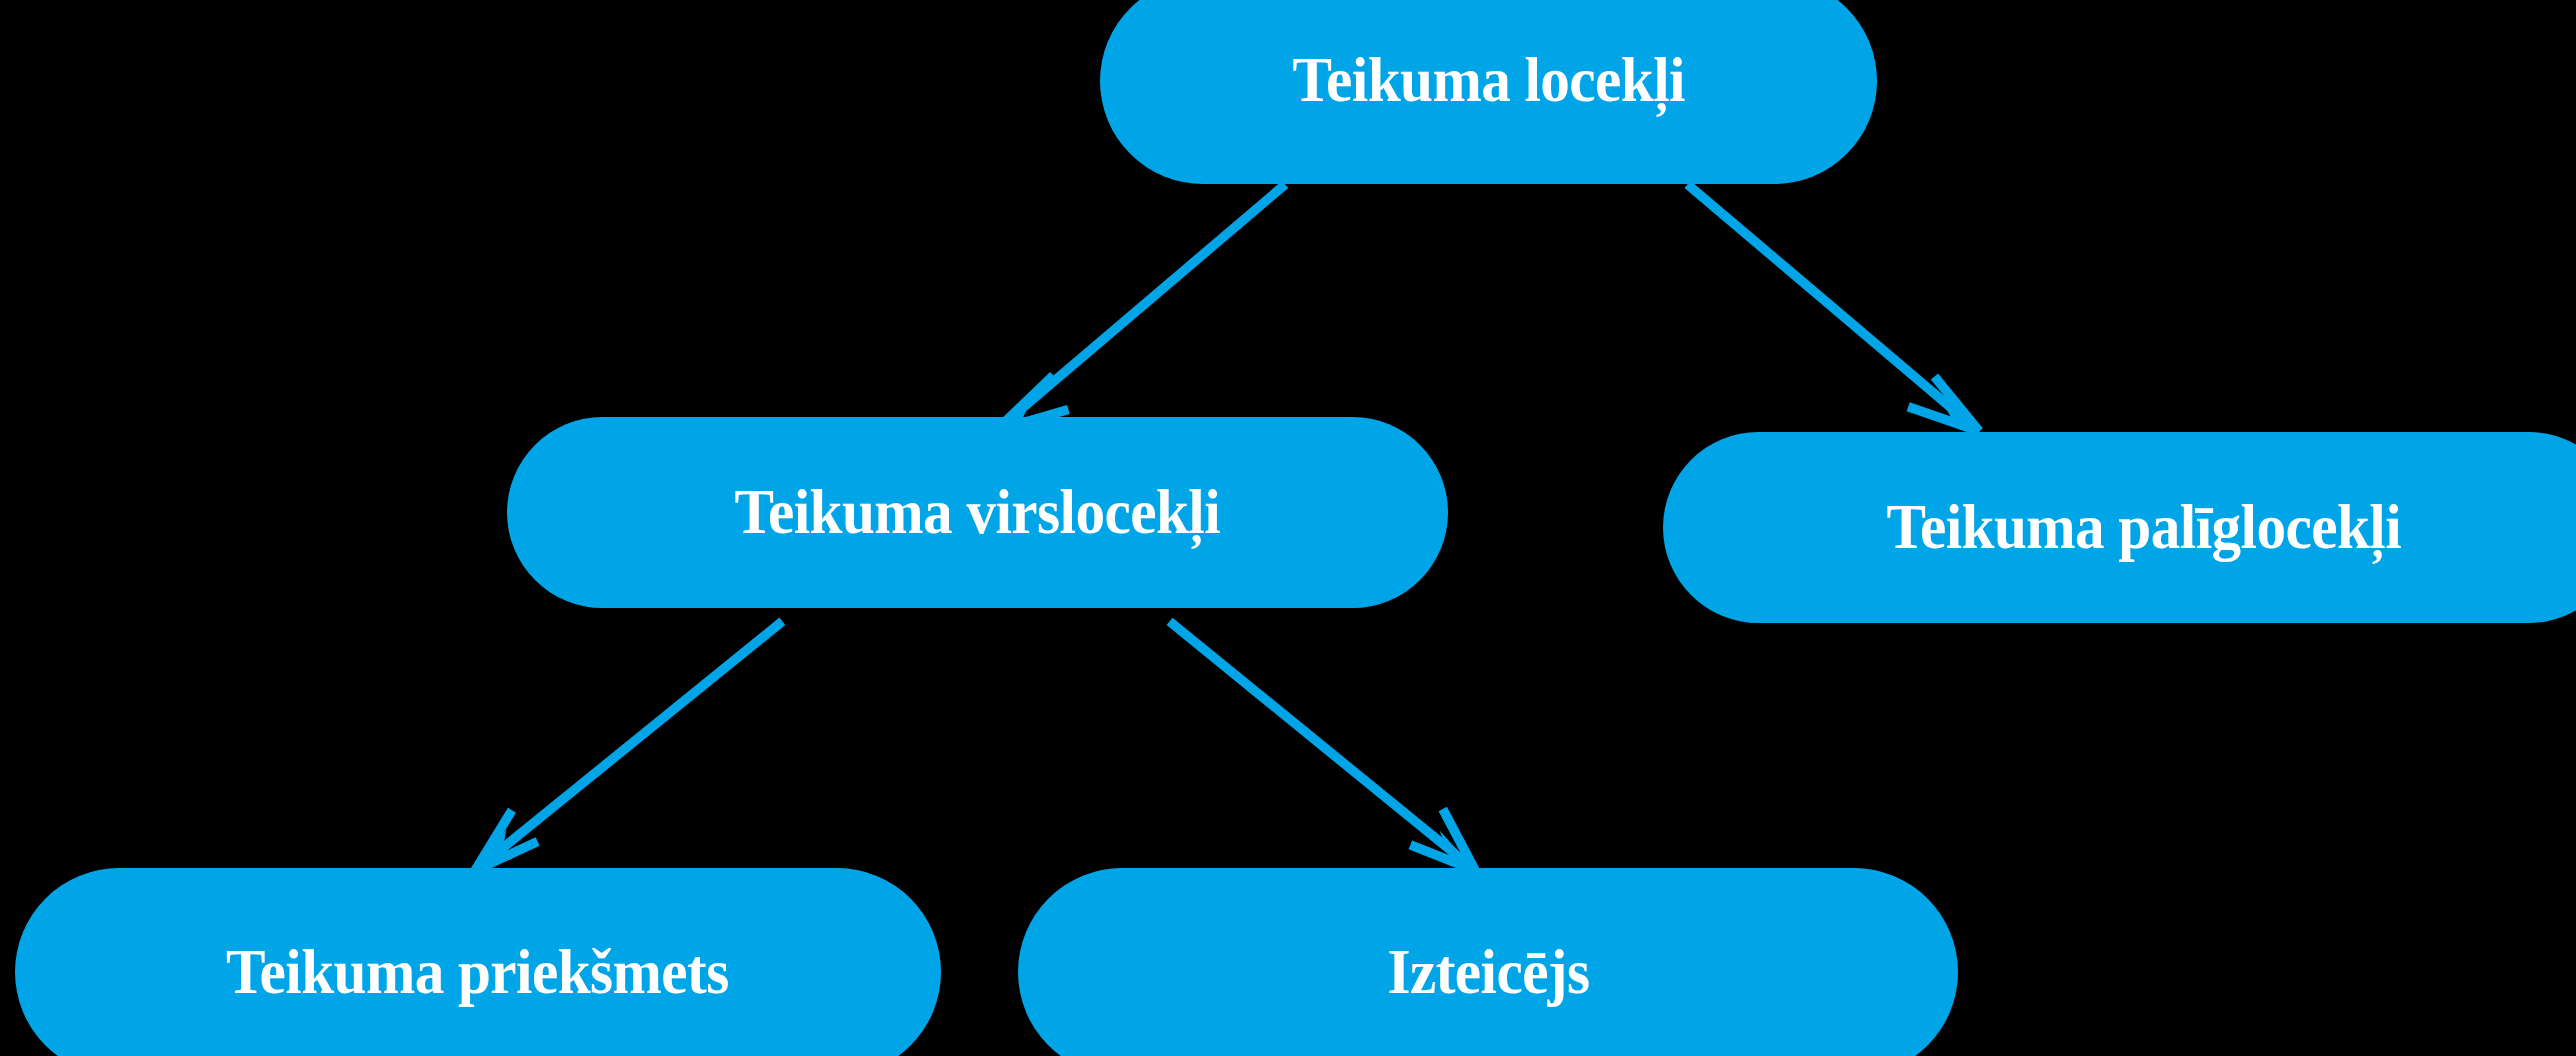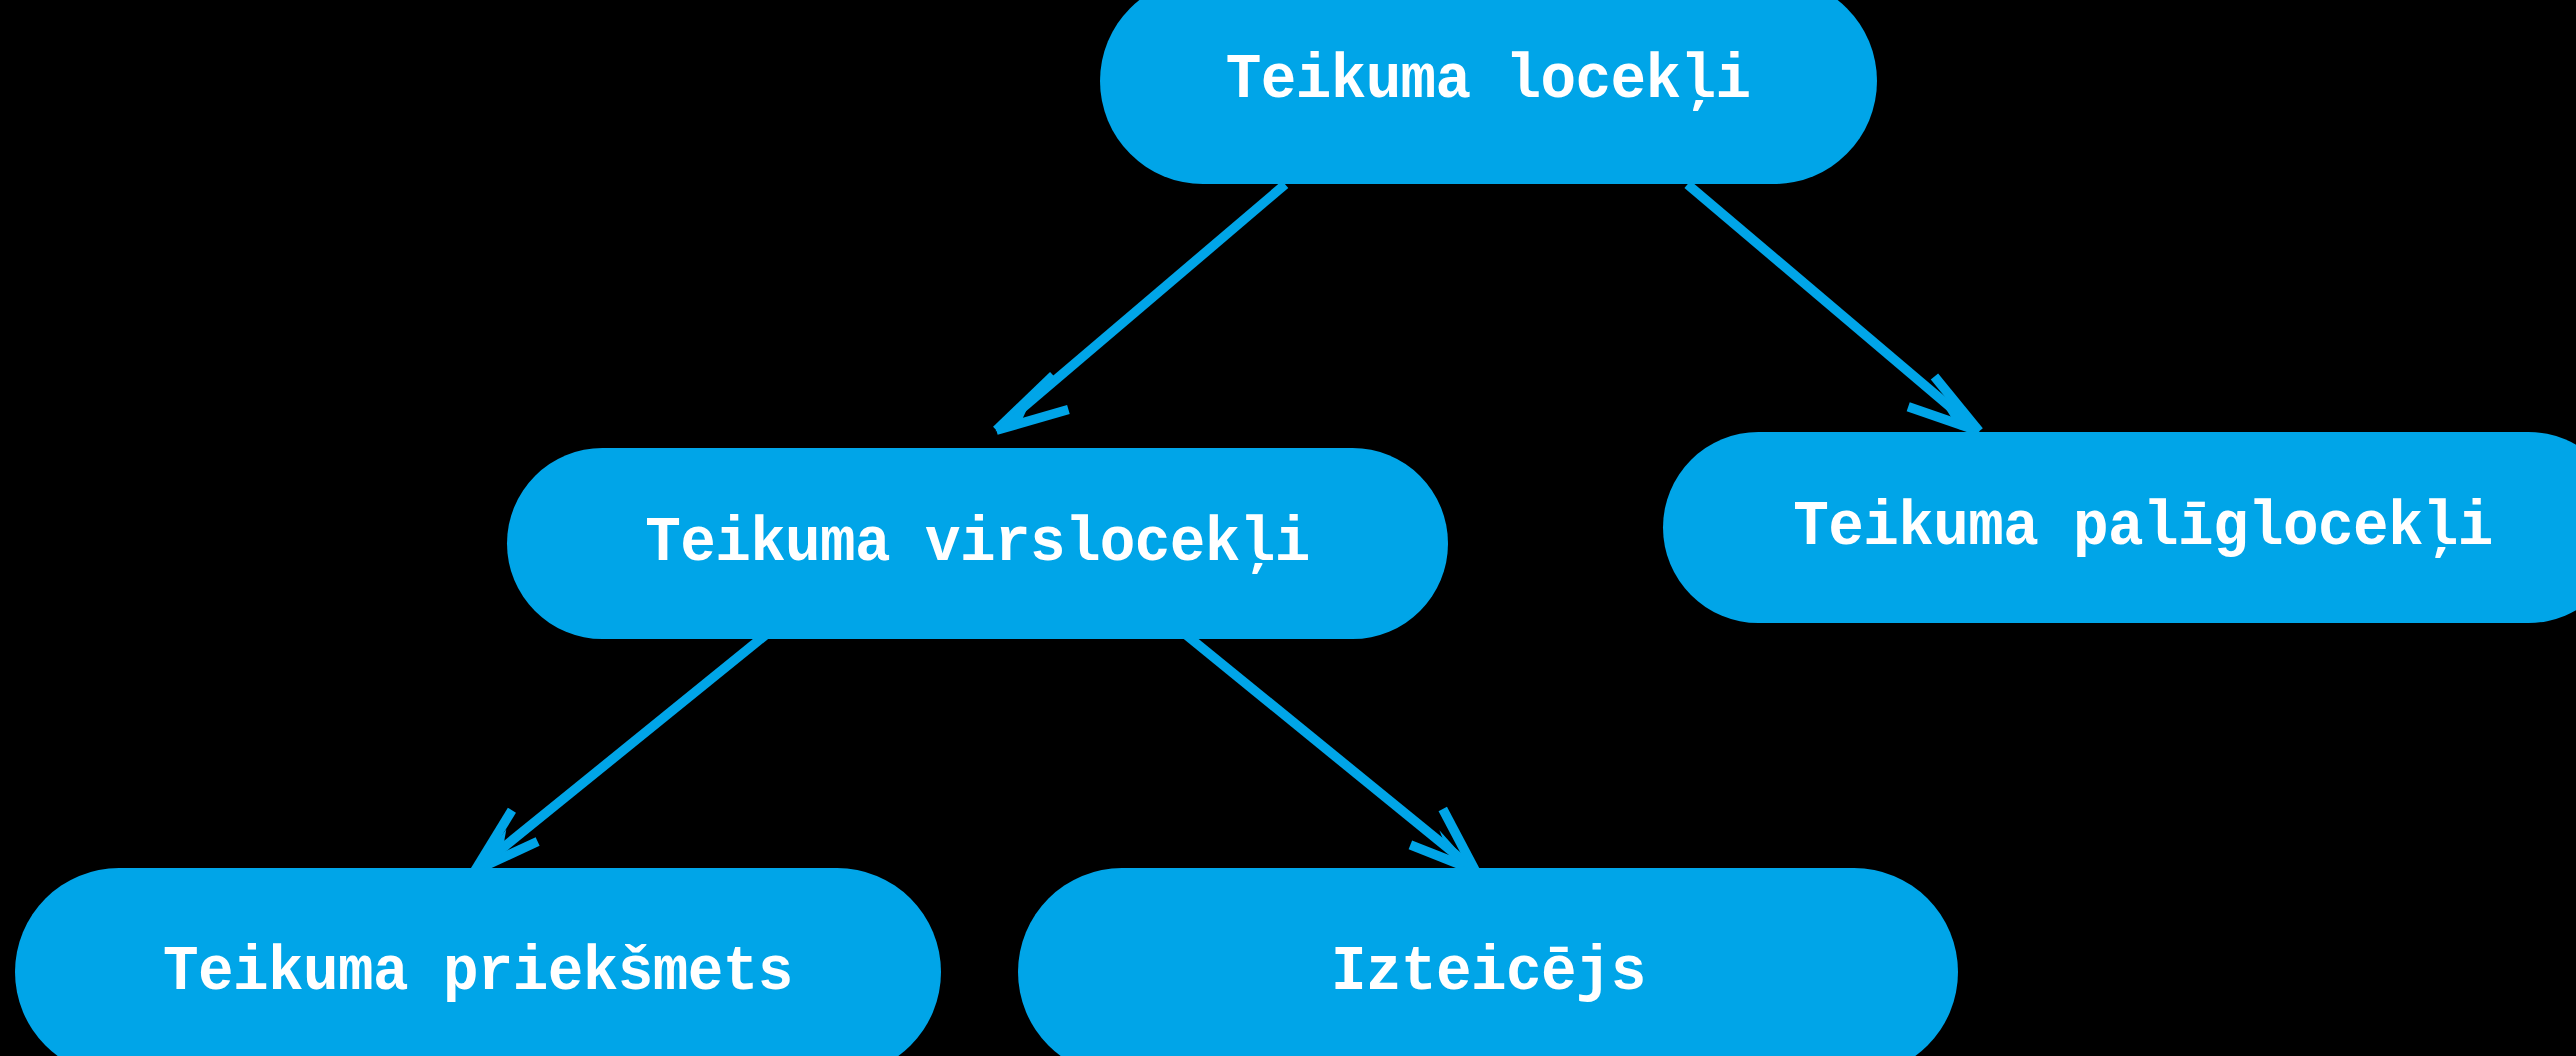--- a/index.html
+++ b/index.html
@@ -7,21 +7,21 @@
     margin: 0;
     padding: 0;
     background: #000000;
   }
   #stage {
     position: relative;
     width: 2576px;
     height: 1056px;
     background: #000000;
     overflow: hidden;
-    font-family: Liberation Mono, monospace;
+    font-family: Liberation Serif, serif;
   }
   #edge-layer {
     position: absolute;
     left: 0;
     top: 0;
     width: 2576px;
     height: 1056px;
     pointer-events: none;
   }
   .node {
@@ -40,21 +40,21 @@
     font-size: 63px;
     line-height: 1.0;
     letter-spacing: -0.6px;
     white-space: nowrap;
     color: #FFFFFF;
     text-align: center;
     transform: scaleX(0.94);
   }
   
   #node-root        { left: 1100px;  top: -22.4px;   width: 777px; height: 206px; }
-  #node-virslocekli { left: 507px;   top: 448px;   width: 941px; height: 191px; }
+  #node-virslocekli { left: 507px;   top: 417px;   width: 941px; height: 191px; }
   #node-paliglocekli{ left: 1663px;  top: 432px;   width: 961px; height: 191px; }
   #node-prieksmets  { left: 14.5px;    top: 868px;  width: 926px; height: 208px; }
   #node-izteicejs   { left: 1018px;  top: 868px;  width: 940px; height: 208px; }
 </style>
 </head>
 <body>
 
 <div id="stage">
 
   <svg id="edge-layer" viewBox="0 0 4610 1890" xmlns="http://www.w3.org/2000/svg">

